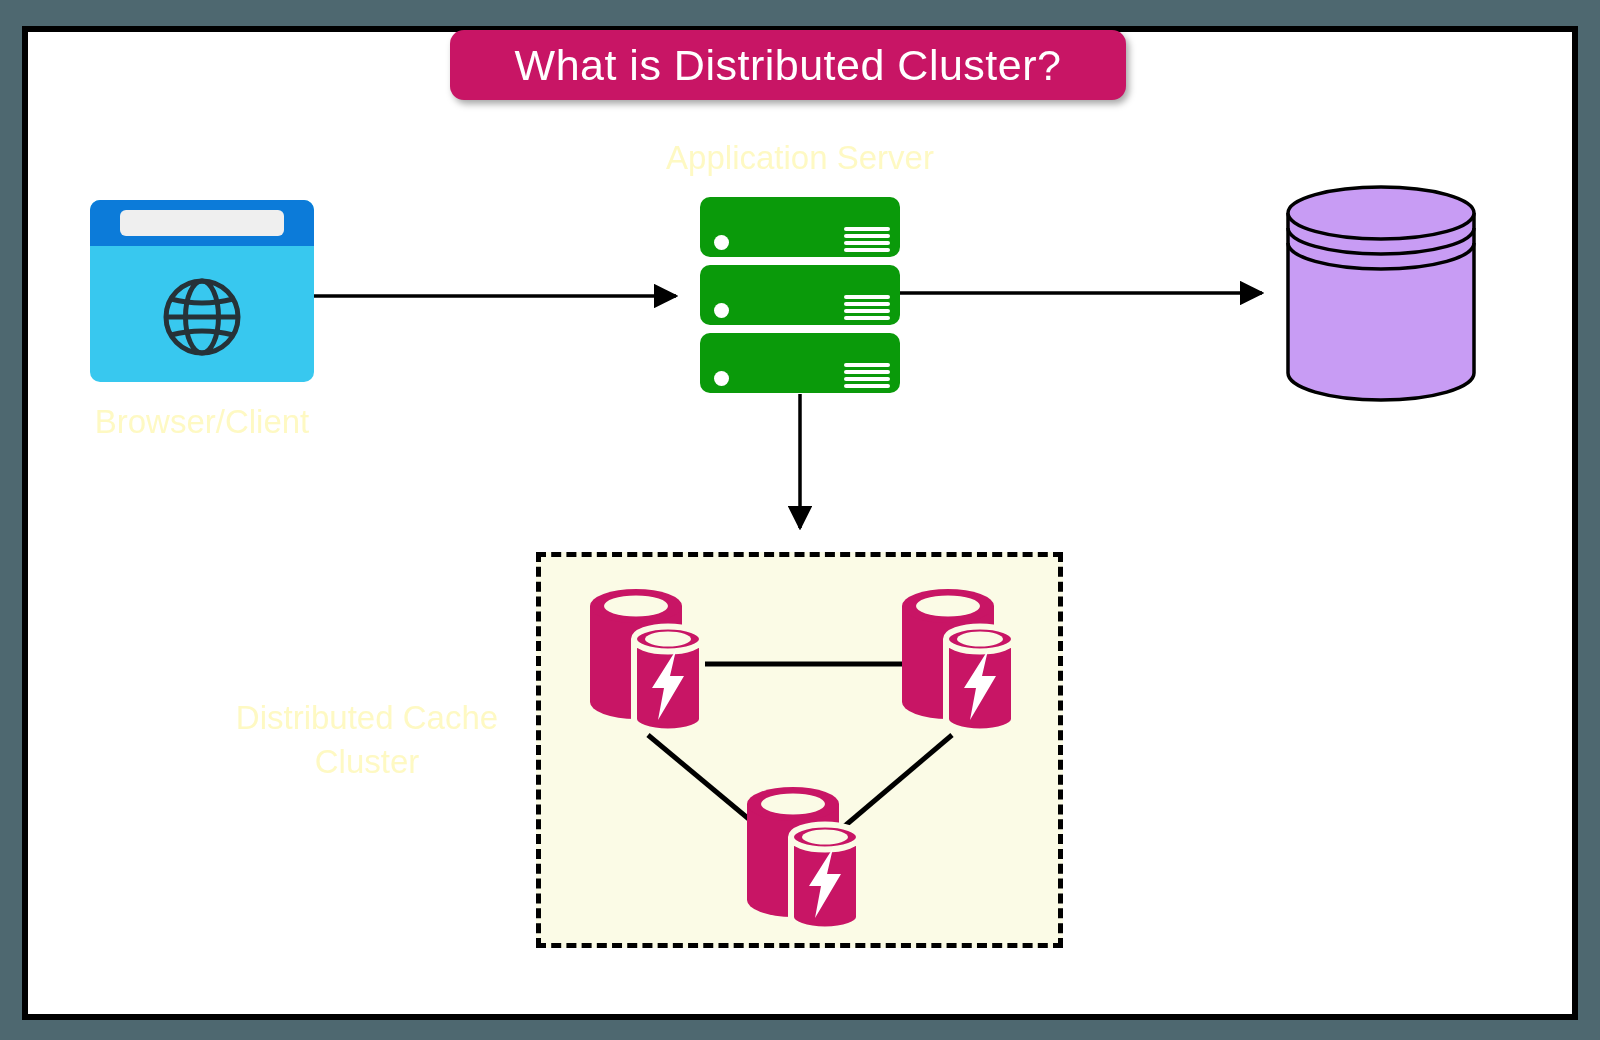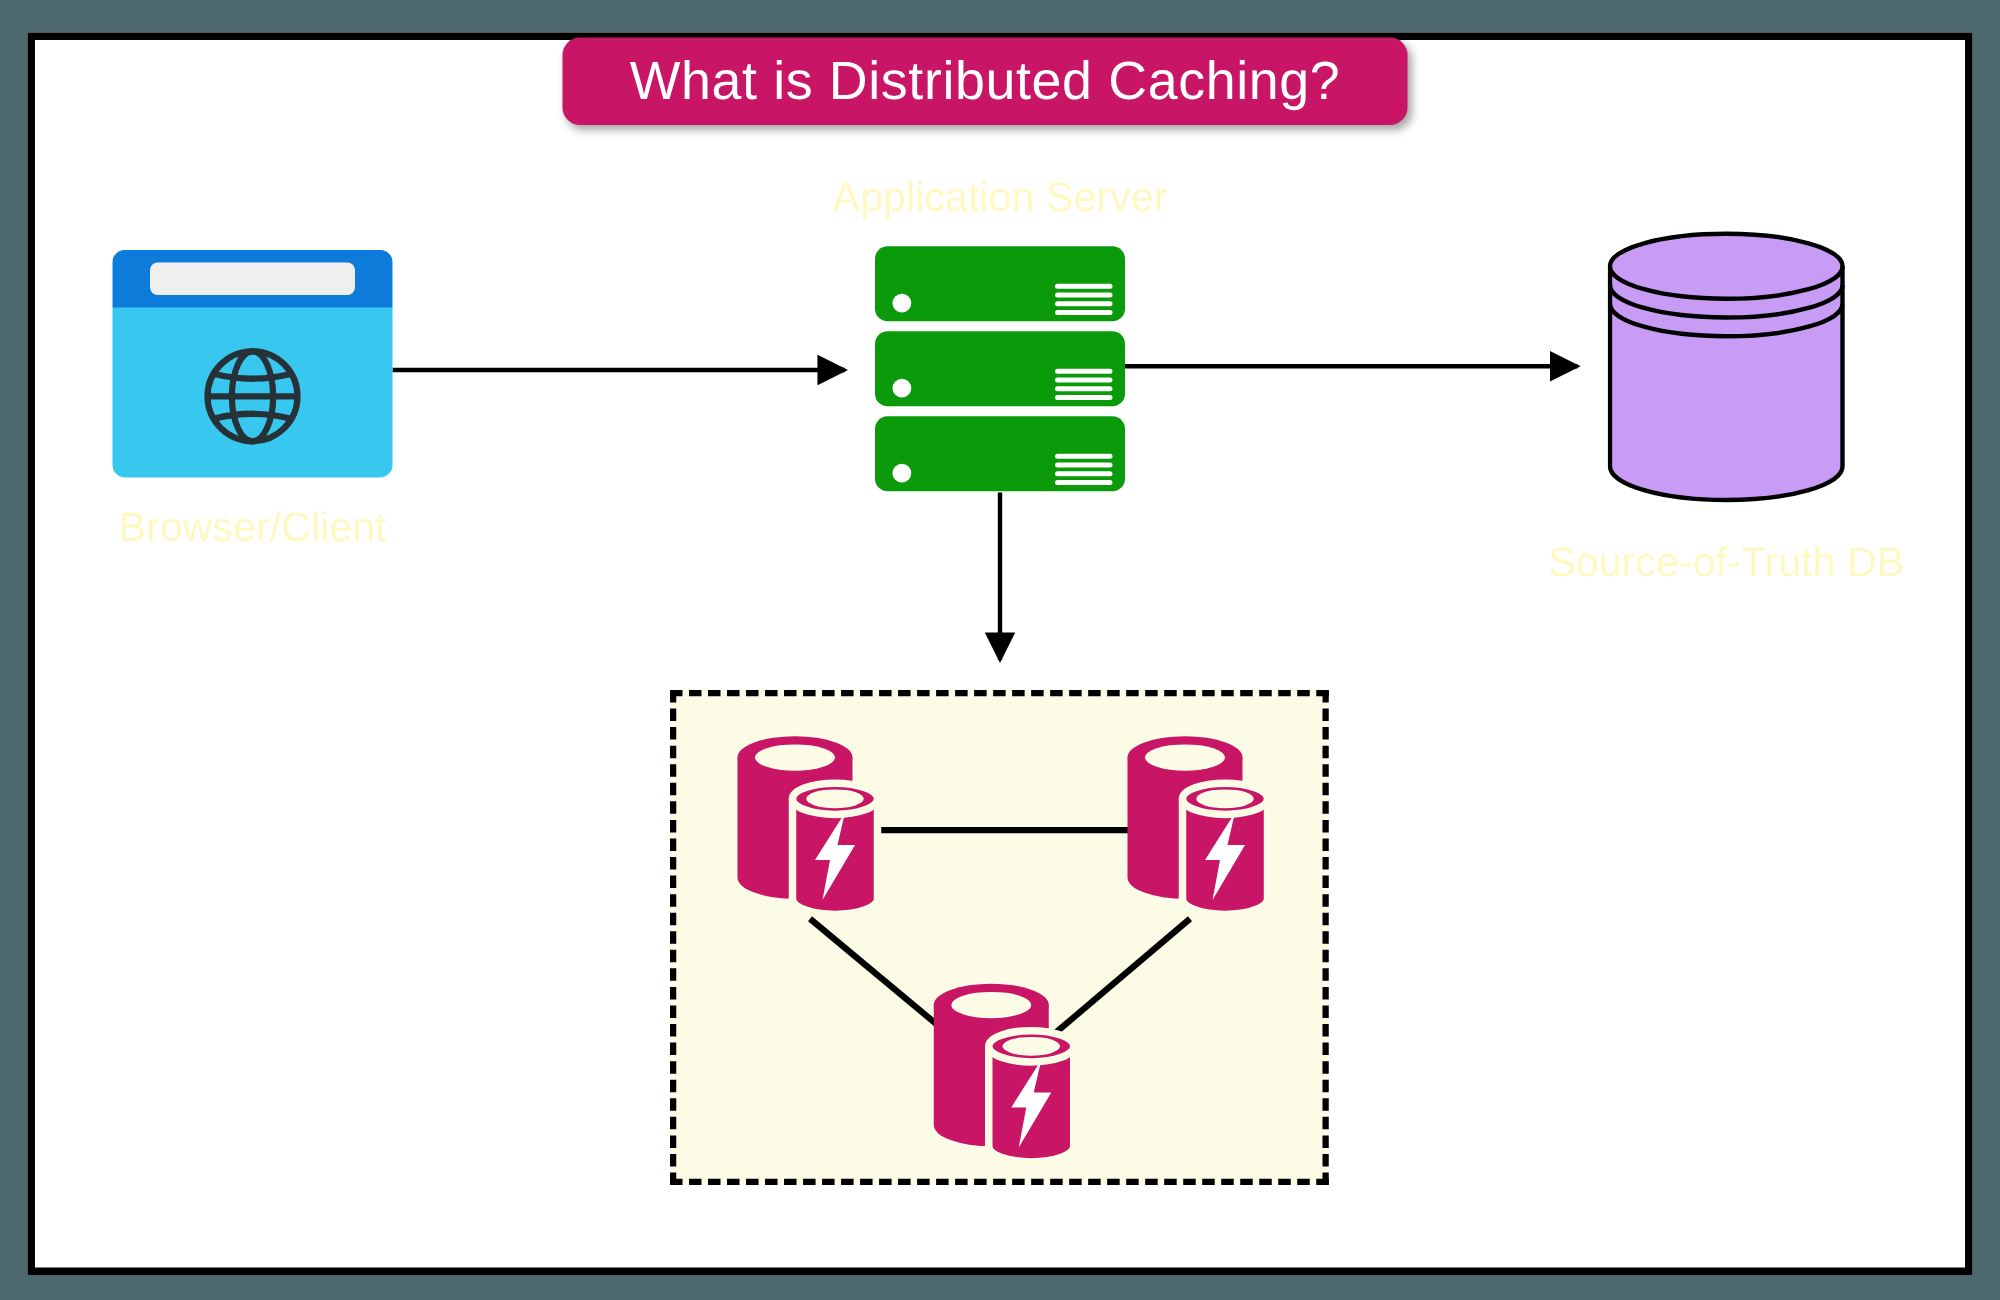--- a/index.html
+++ b/index.html
@@ -70,21 +70,21 @@
     </defs>
     <line x1="314" y1="296" x2="676" y2="296" stroke="#000" stroke-width="3.5" marker-end="url(#ah)"></line>
     <line x1="900" y1="293" x2="1262" y2="293" stroke="#000" stroke-width="3.5" marker-end="url(#ah)"></line>
     <line x1="800" y1="394" x2="800" y2="528" stroke="#000" stroke-width="3.5" marker-end="url(#ah)"></line>
     <line x1="703" y1="664" x2="905" y2="664" stroke="#000" stroke-width="5"></line>
     <line x1="648" y1="735" x2="762" y2="830" stroke="#000" stroke-width="5"></line>
     <line x1="952" y1="735" x2="840" y2="830" stroke="#000" stroke-width="5"></line>
   </svg>
 
   <div class="title-banner">
-    <span>What is Distributed Caching?</span>
+    <span>What is Distributed Cluster?</span>
   </div>
 
   <div class="browser">
     <div class="browser-header">
       <div class="address-bar"></div>
     </div>
     <svg class="globe" width="86" height="86" viewBox="0 0 86 86">
       <g fill="none" stroke="#263238" stroke-width="5">
         <circle cx="43" cy="43" r="36"></circle>
         <ellipse cx="43" cy="43" rx="16.5" ry="36"></ellipse>
@@ -122,22 +122,22 @@
   </div>
 
   <svg class="db-icon" width="190" height="220" viewBox="0 0 190 220">
     <g stroke="#000" stroke-width="3.5" stroke-linejoin="round">
       <path d="M2,29 V189 a93,27 0 0 0 186,0 V29" fill="#C89CF4"></path>
       <ellipse cx="95" cy="29" rx="93" ry="26" fill="#C89CF4"></ellipse>
       <path d="M2,44 a93,26 0 0 0 186,0" fill="none"></path>
       <path d="M2,59 a93,26 0 0 0 186,0" fill="none"></path>
     </g>
   </svg>
-  <div class="node-label" id="label-db">Source-of-Truth DB</div>
 
+  <div class="node-label" id="label-cluster">Distributed Cache Cluster</div>
 
   <svg width="0" height="0" style="position:absolute" aria-hidden="true">
     <defs>
       <g id="cacheNode">
         <path d="M7,24 v96 a46,17 0 0 0 92,0 V24" fill="#C81565"></path>
         <ellipse cx="53" cy="24" rx="46" ry="17" fill="#C81565"></ellipse>
         <ellipse cx="53" cy="24" rx="32" ry="10.5" fill="#FBFBE6"></ellipse>
         <g transform="translate(48,42)">
           <path d="M3,15 v80 a34,12.5 0 0 0 68,0 V15" fill="#C81565" stroke="#FBFBE6" stroke-width="6"></path>
           <ellipse cx="37" cy="15" rx="34" ry="12.5" fill="#C81565" stroke="#FBFBE6" stroke-width="6"></ellipse>

